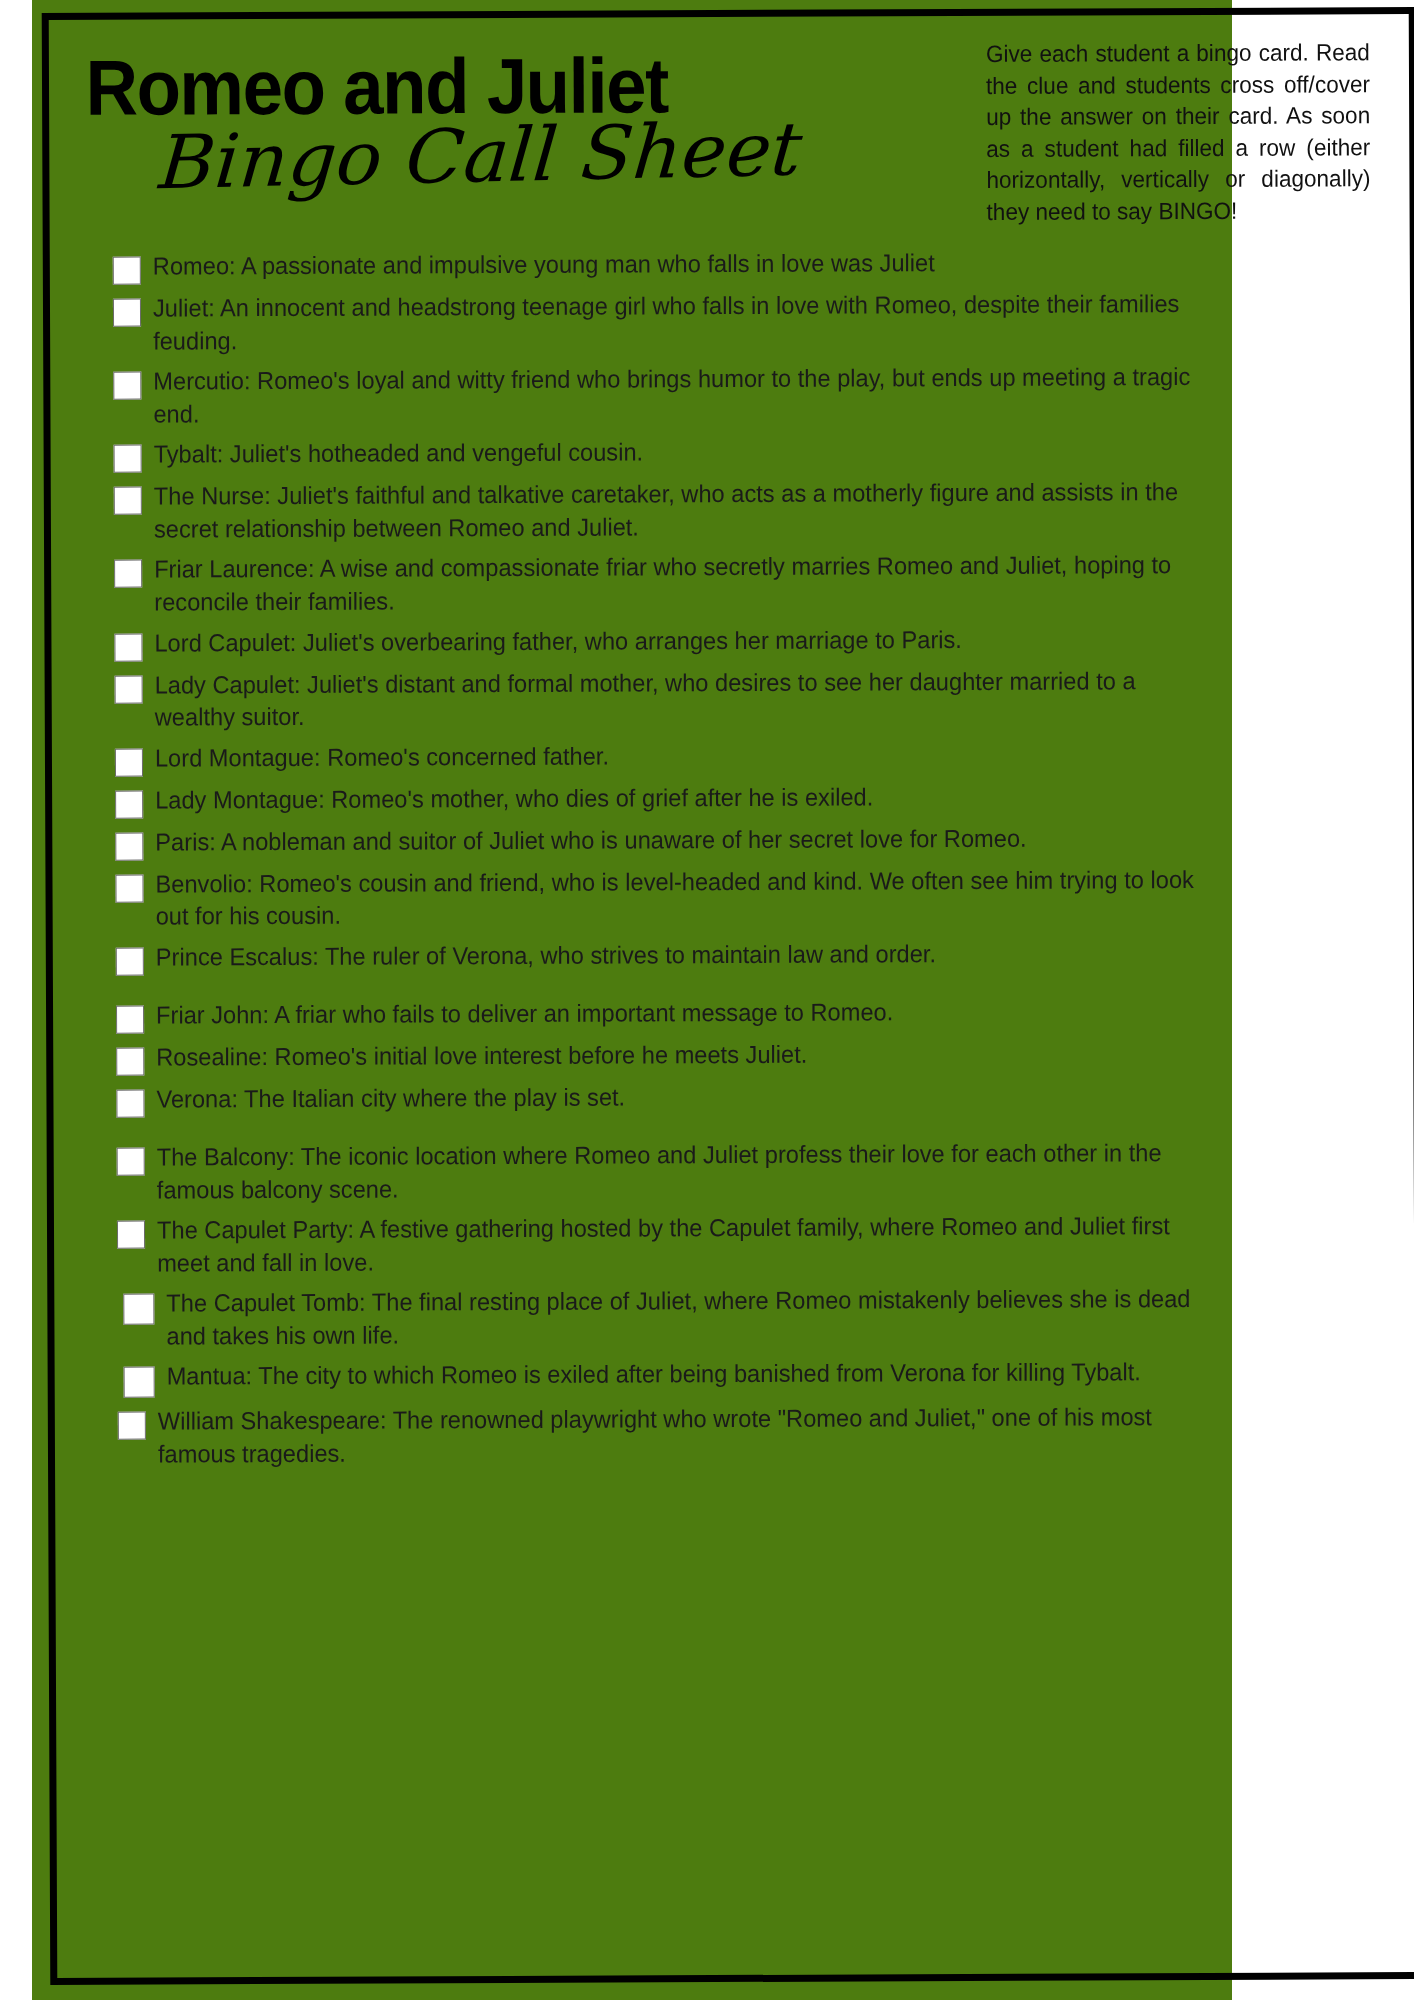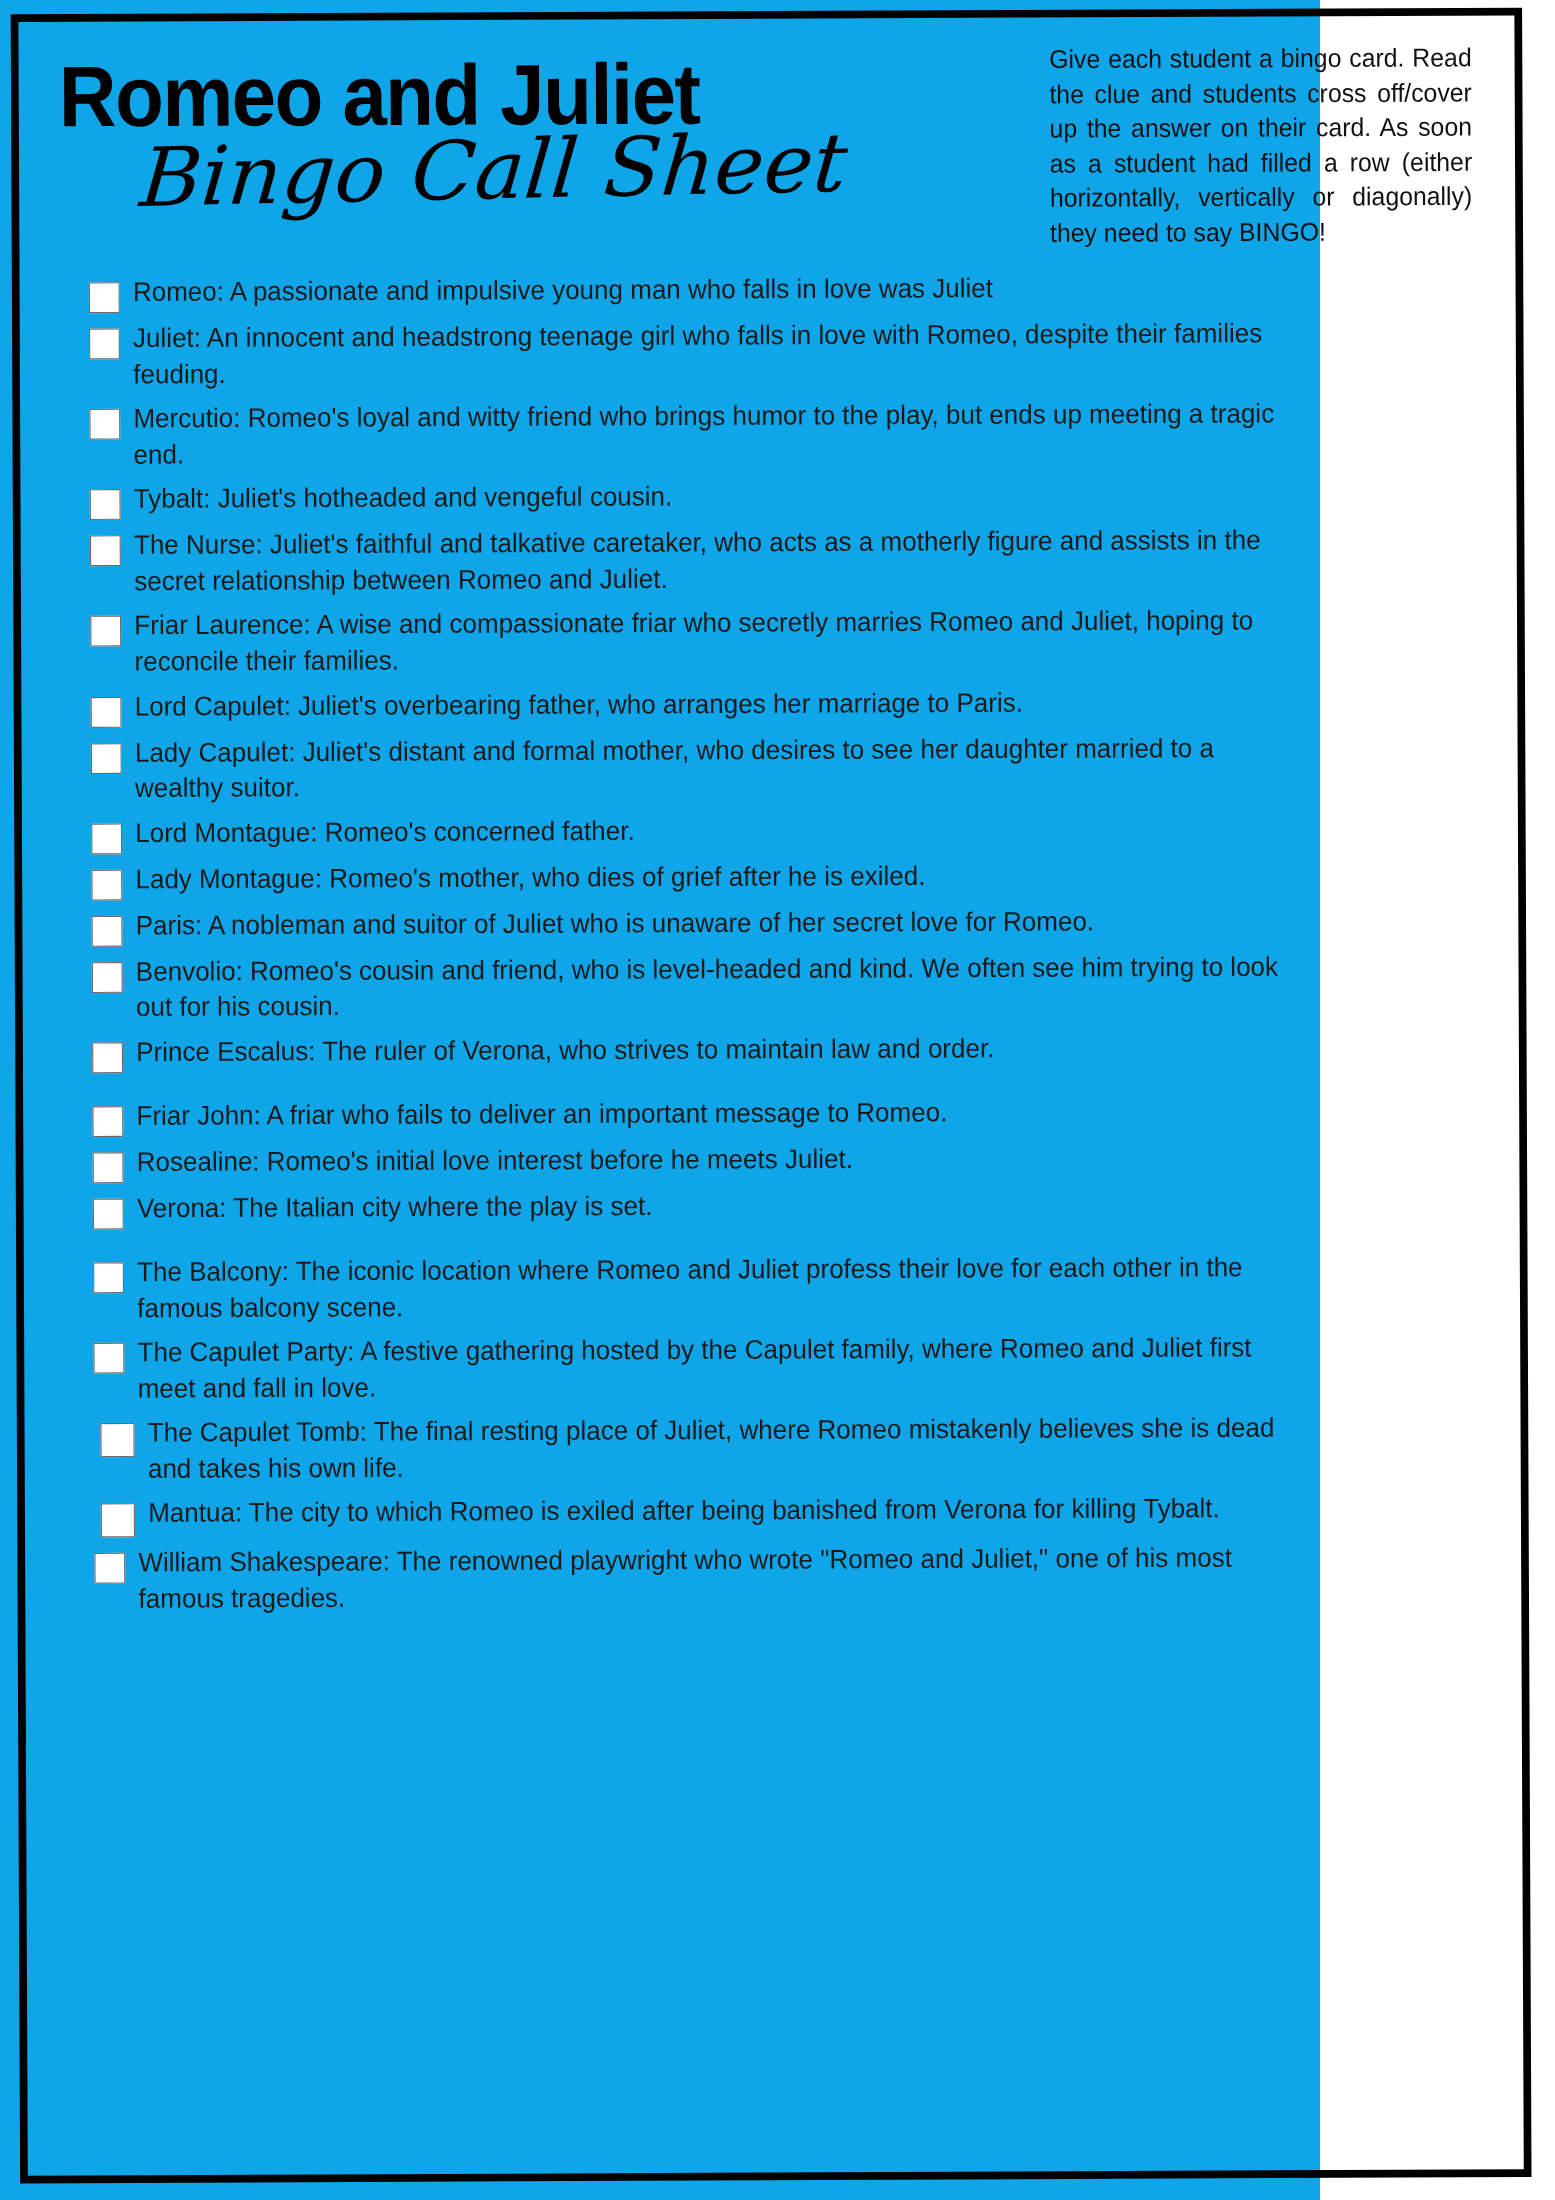--- a/index.html
+++ b/index.html
@@ -11,22 +11,23 @@
     width: 1414px;
     height: 2000px;
     overflow: hidden;
     font-family: "Liberation Sans", sans-serif;
   }
 
   .page {
     position: relative;
     width: 1200px;
     height: 2000px;
-    background: #0ea5e9;
+    background: #4d7c0f;
     box-sizing: border-box;
+    margin-left: 32px;
   }
 
   
   .frame {
     position: absolute;
     left: 14px;
     top: 10px;
     width: 1374px;
     height: 1972px;
     border: 7px solid #000000;

